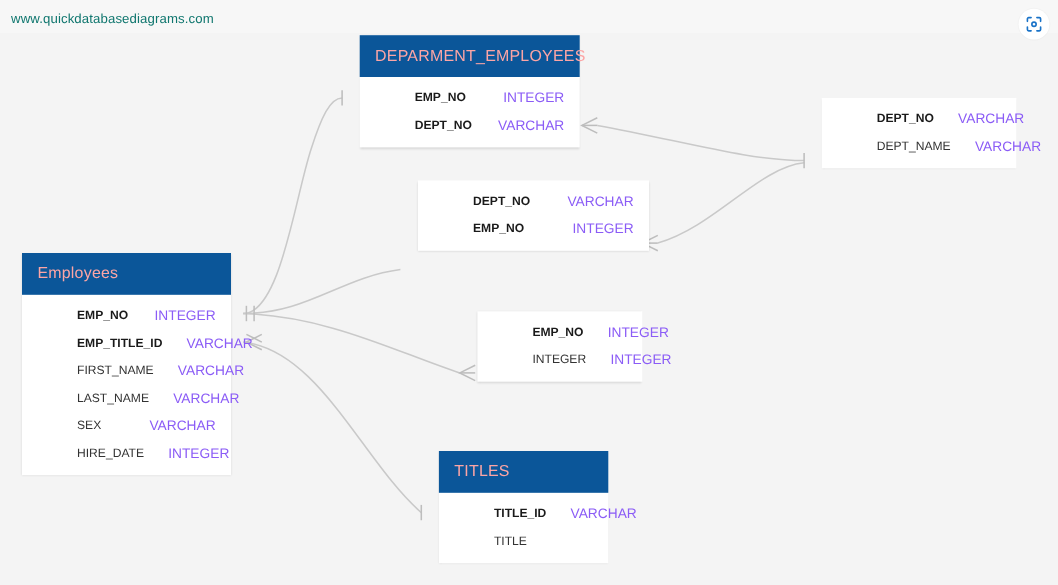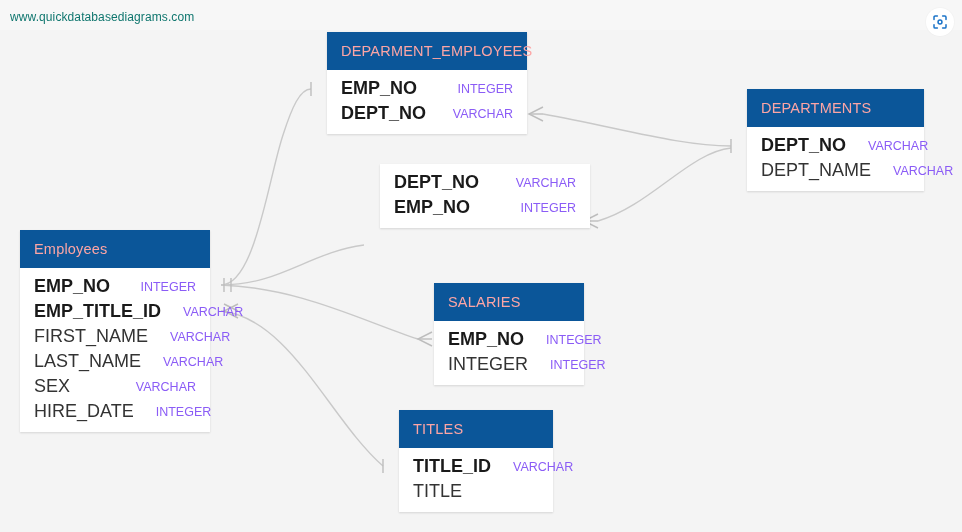--- a/index.html
+++ b/index.html
@@ -48,21 +48,21 @@
     height:38px;
     display:flex;align-items:center;
     letter-spacing:.2px;
     white-space:nowrap;
   }
   .table-body{padding:6px 0 8px 0;}
   .row{
     display:flex;align-items:center;justify-content:space-between;
     height:25px;padding:0 14px;white-space:nowrap;
   }
-  .col-name{font-size:18px;color:#333333;}
+  .col-name{font-size:11px;color:#333333;margin-left:36px;}
   .col-name.key{font-weight:bold;color:#1a1a1a;}
   .col-type{font-size:12.5px;color:#8b5cf6;padding-left:22px;}
 </style>
 </head>
 <body>
 
 <div id="canvas">
 
   <div class="topbar">
     <div class="site-url">www.quickdatabasediagrams.com</div>
@@ -121,21 +121,20 @@
             <span class="col-name key">EMP_NO</span>
             <span class="col-type">INTEGER</span>
           </div>
           <div class="row">
             <span class="col-name key">DEPT_NO</span>
             <span class="col-type">VARCHAR</span>
           </div>
         </div>
       </div>
       <div class="table" style="left: 747px; top: 89px; width: 177px;">
-        <div class="table-header">DEPARTMENTS</div>
         <div class="table-body">
           <div class="row">
             <span class="col-name key">DEPT_NO</span>
             <span class="col-type">VARCHAR</span>
           </div>
           <div class="row">
             <span class="col-name">DEPT_NAME</span>
             <span class="col-type">VARCHAR</span>
           </div>
         </div>
@@ -175,21 +174,20 @@
             <span class="col-name">SEX</span>
             <span class="col-type">VARCHAR</span>
           </div>
           <div class="row">
             <span class="col-name">HIRE_DATE</span>
             <span class="col-type">INTEGER</span>
           </div>
         </div>
       </div>
       <div class="table" style="left: 434px; top: 283px; width: 150px;">
-        <div class="table-header">SALARIES</div>
         <div class="table-body">
           <div class="row">
             <span class="col-name key">EMP_NO</span>
             <span class="col-type">INTEGER</span>
           </div>
           <div class="row">
             <span class="col-name">INTEGER</span>
             <span class="col-type">INTEGER</span>
           </div>
         </div>

